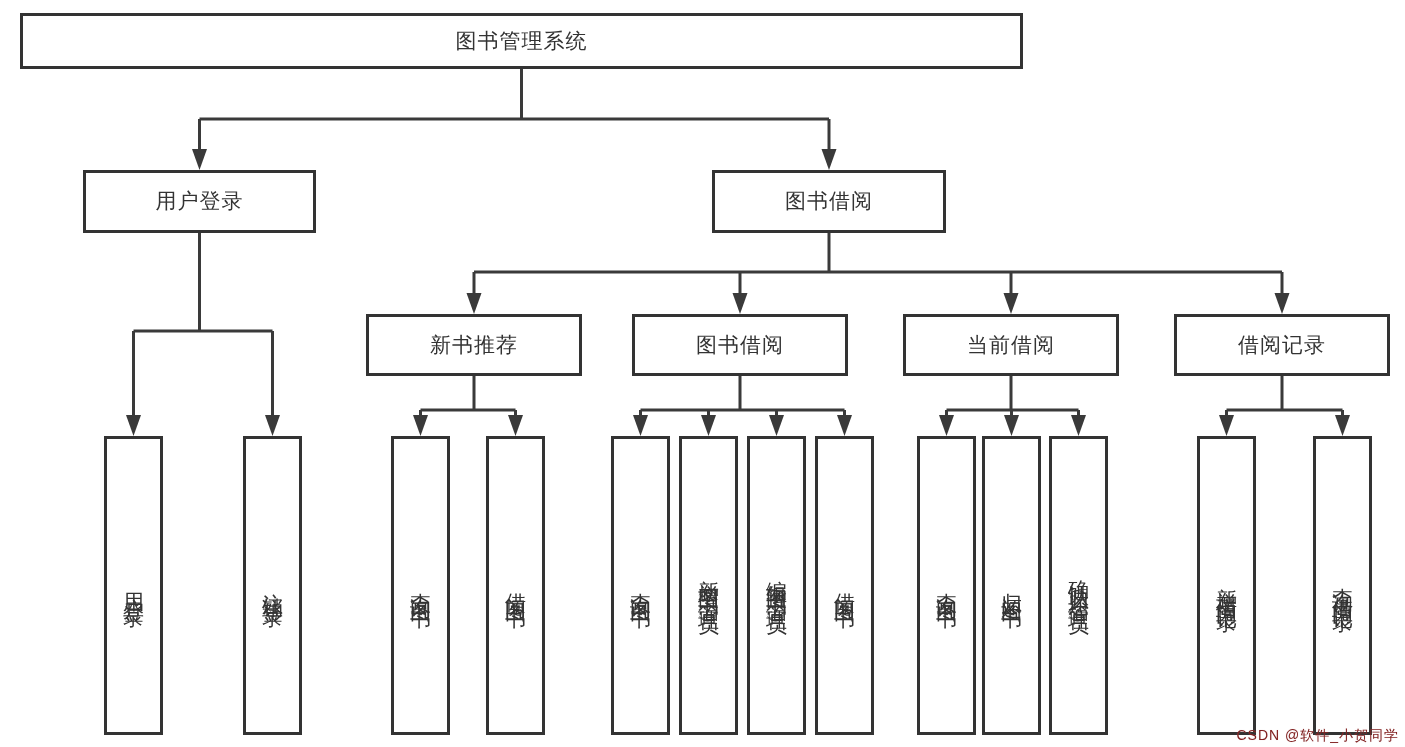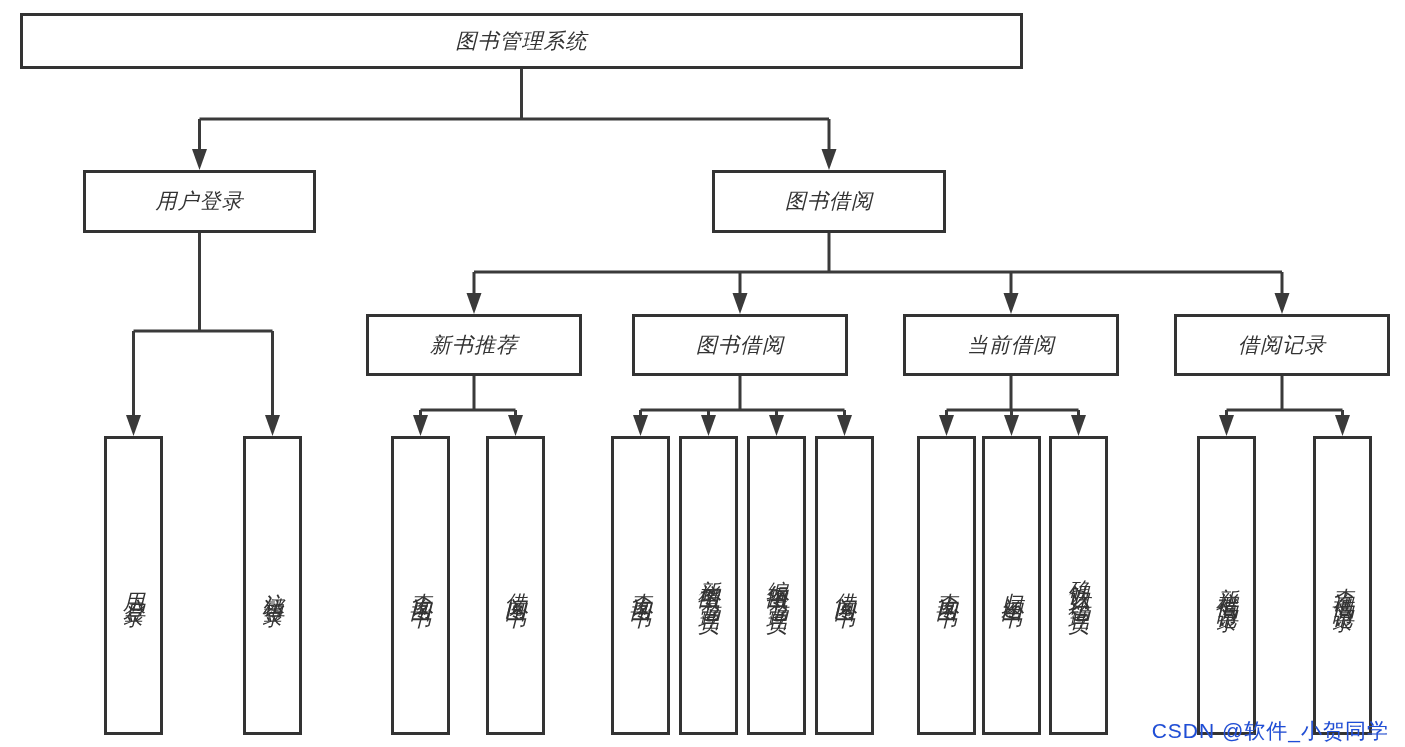--- a/index.html
+++ b/index.html
@@ -6,29 +6,28 @@
   .stage{
     position:relative;width:1405px;height:747px;background:#ffffff;overflow:hidden;
     font-family:"Liberation Sans",sans-serif;color:#333333;
   }
   .connectors{position:absolute;left:0;top:0;width:1405px;height:747px;}
   .node{
     position:absolute;box-sizing:border-box;background:#ffffff;
     border:3px solid #333333;display:flex;align-items:center;justify-content:center;
     font-size:21px;line-height:1.15;color:#333333;letter-spacing:1px;
     z-index:2;
-    font-style:italic;
   }
   .leaf{
     writing-mode:vertical-rl;text-orientation:mixed;letter-spacing:5px;
     padding:6px 0;
   }
   .watermark{
-    position:absolute;right:16px;bottom:2px;z-index:5;
-    font-size:21px;letter-spacing:1px;color:#1d4ed8;
+    position:absolute;right:6px;bottom:2px;z-index:5;
+    font-size:14px;letter-spacing:1px;color:#7f1d1d;
     text-shadow:0 0 1px rgba(200,160,160,0.35);
     white-space:nowrap;
   }
 </style>
 </head>
 <body>
 
 <div class="stage">
 
   <svg class="connectors" viewBox="0 0 1405 747" xmlns="http://www.w3.org/2000/svg">

